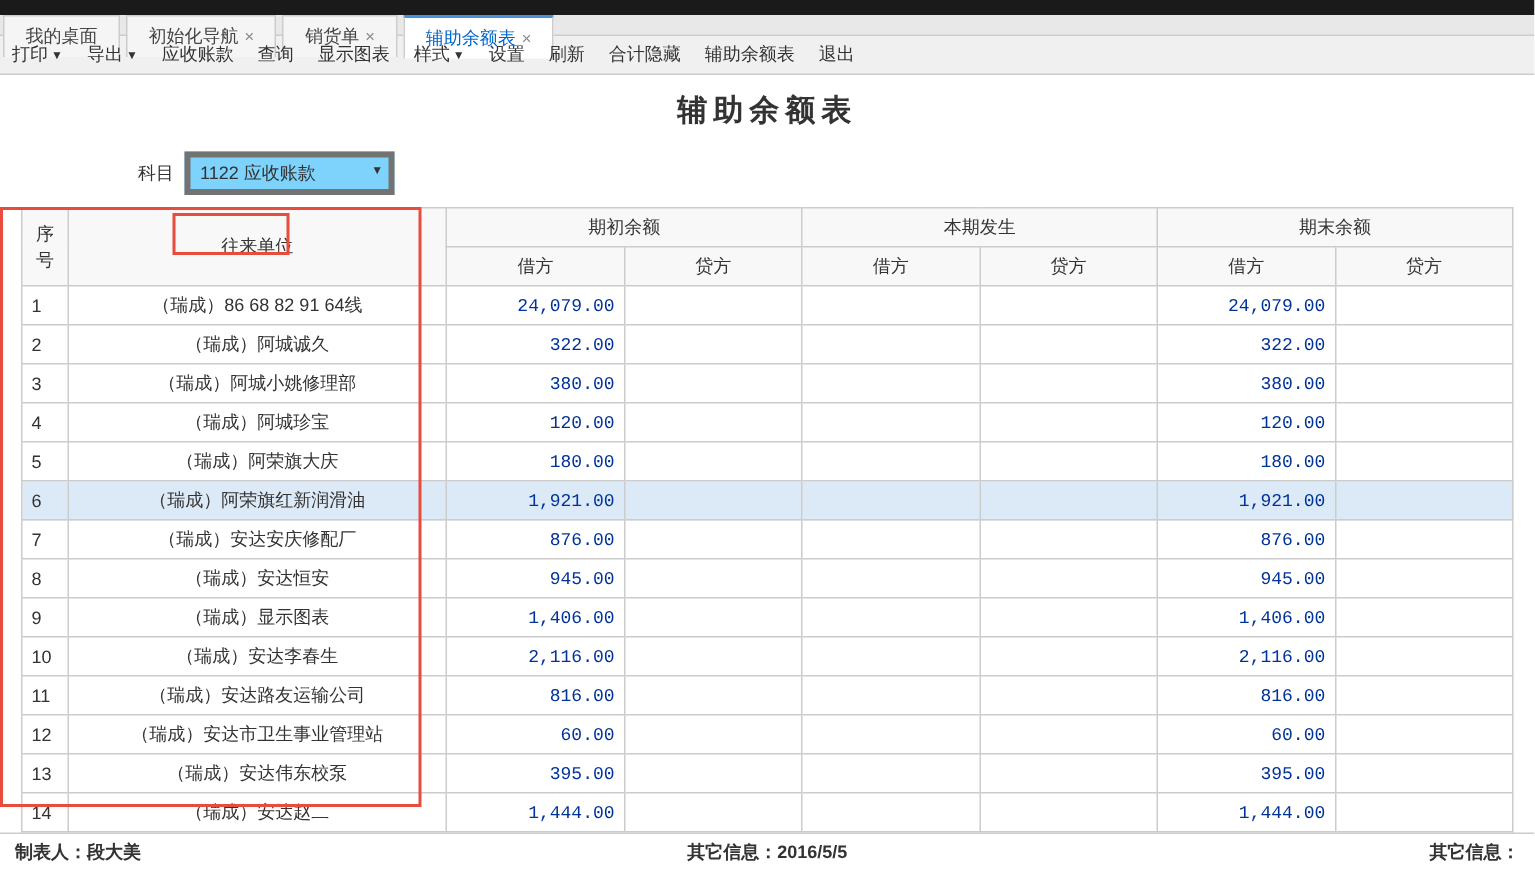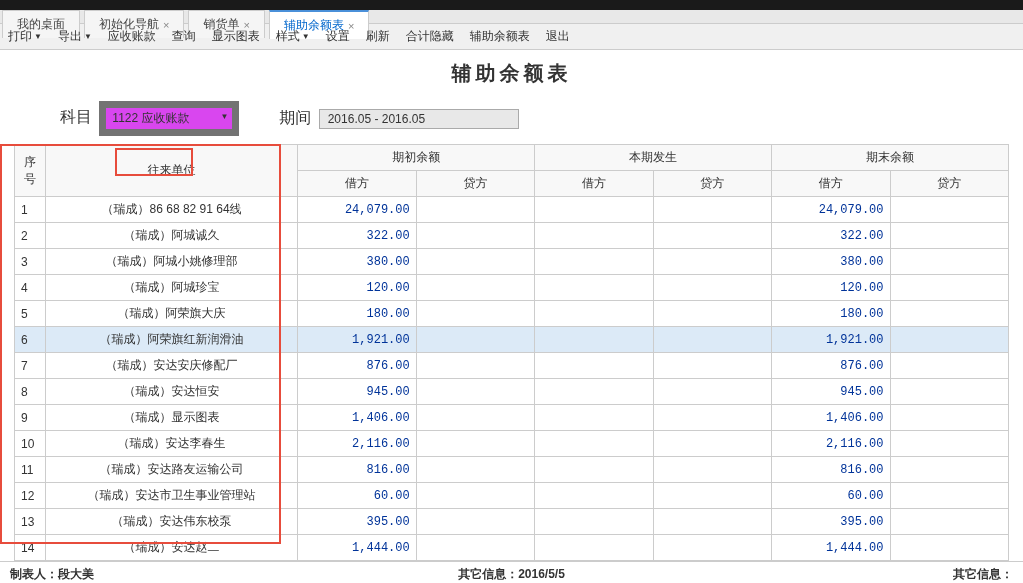--- a/index.html
+++ b/index.html
@@ -7,22 +7,22 @@
 .topbar { background: #1a1a1a; height: 10px; position: relative; }
 .tabs { display: flex; background: #e8e8e8; border-bottom: 1px solid #ccc; height: 14px; align-items: flex-start; }
 .tab { padding: 5px 14px; background: #f5f5f5; border: 1px solid #ccc; border-bottom: none; margin-right: 2px; margin-left: 2px; cursor: pointer; font-size: 12px; color: #444; display: flex; align-items: center; gap: 4px; }
 .tab.active { background: #fff; color: #0066cc; border-top: 2px solid #4a90d9; }
 .tab .close { color: #888; font-size: 11px; }
 .toolbar { display: flex; background: #f0f0f0; border-bottom: 1px solid #ccc; padding: 4px 8px; gap: 16px; font-size: 12px; }
 .tool-item { cursor: pointer; color: #333; display: flex; align-items: center; gap: 2px; }
 .tool-item .caret { font-size: 8px; }
 .report-title { text-align: center; font-size: 20px; font-weight: bold; padding: 10px 0; letter-spacing: 4px; }
 .filters { display: flex; gap: 40px; padding: 4px 20px 8px 60px; align-items: center; }
-.filter-label { font-size: 16px; margin-right: 4px; }
-.filter-select { border: 7px solid #737373; padding: 2px 36px 2px 6px; min-width: 140px; font-size: 12px; background: #d946ef; position: relative; display: inline-block; }
+.filter-label { font-size: 12px; margin-right: 4px; margin-left: 32px; }
+.filter-select { border: 4px solid #737373; padding: 2px 36px 2px 6px; min-width: 140px; font-size: 12px; background: #7dd3fc; position: relative; display: inline-block; }
 .filter-select .caret { position: absolute; right: 4px; top: 4px; font-size: 8px; }
 .filter-period { border: 1px solid #aaa; background: #e8e8e8; padding: 2px 8px; min-width: 200px; font-size: 12px; display: inline-block; }
 .table-wrap { padding: 0 14px; position: relative; }
 .highlight-box { position: absolute; border: 2px solid #e74c3c; pointer-events: none; z-index: 10; }
 .hb1 { top: 0; left: 0; width: 281px; height: 400px; }
 .hb2 { top: 4px; left: 115px; width: 78px; height: 28px; }
 table { border-collapse: collapse; width: 100%; table-layout: fixed; }
 th, td { border: 1px solid #ccc; padding: 4px 6px; font-size: 12px; }
 th { background: #f8f8f8; font-weight: normal; text-align: center; }
 td.num { text-align: right; color: #003399; font-family: "Courier New", monospace; }
@@ -98,24 +98,20 @@
 
 <div class="report-title">辅助余额表</div>
 
 <div class="filters">
   <div>
     <span class="filter-label">科目</span>
     <span class="filter-select">
       <span>1122 应收账款</span>
       <span class="caret">▼</span>
     </span>
-  </div>
-  <div>
-    <span class="filter-label">期间</span>
-    <span class="filter-period">2016.05 - 2016.05</span>
   </div>
 </div>
 
 <div class="table-wrap">
   <div class="highlight-box hb1"></div>
   <div class="highlight-box hb2"></div>
   <table>
     <colgroup>
       <col style="width:30px">
         <col style="width:245px">

